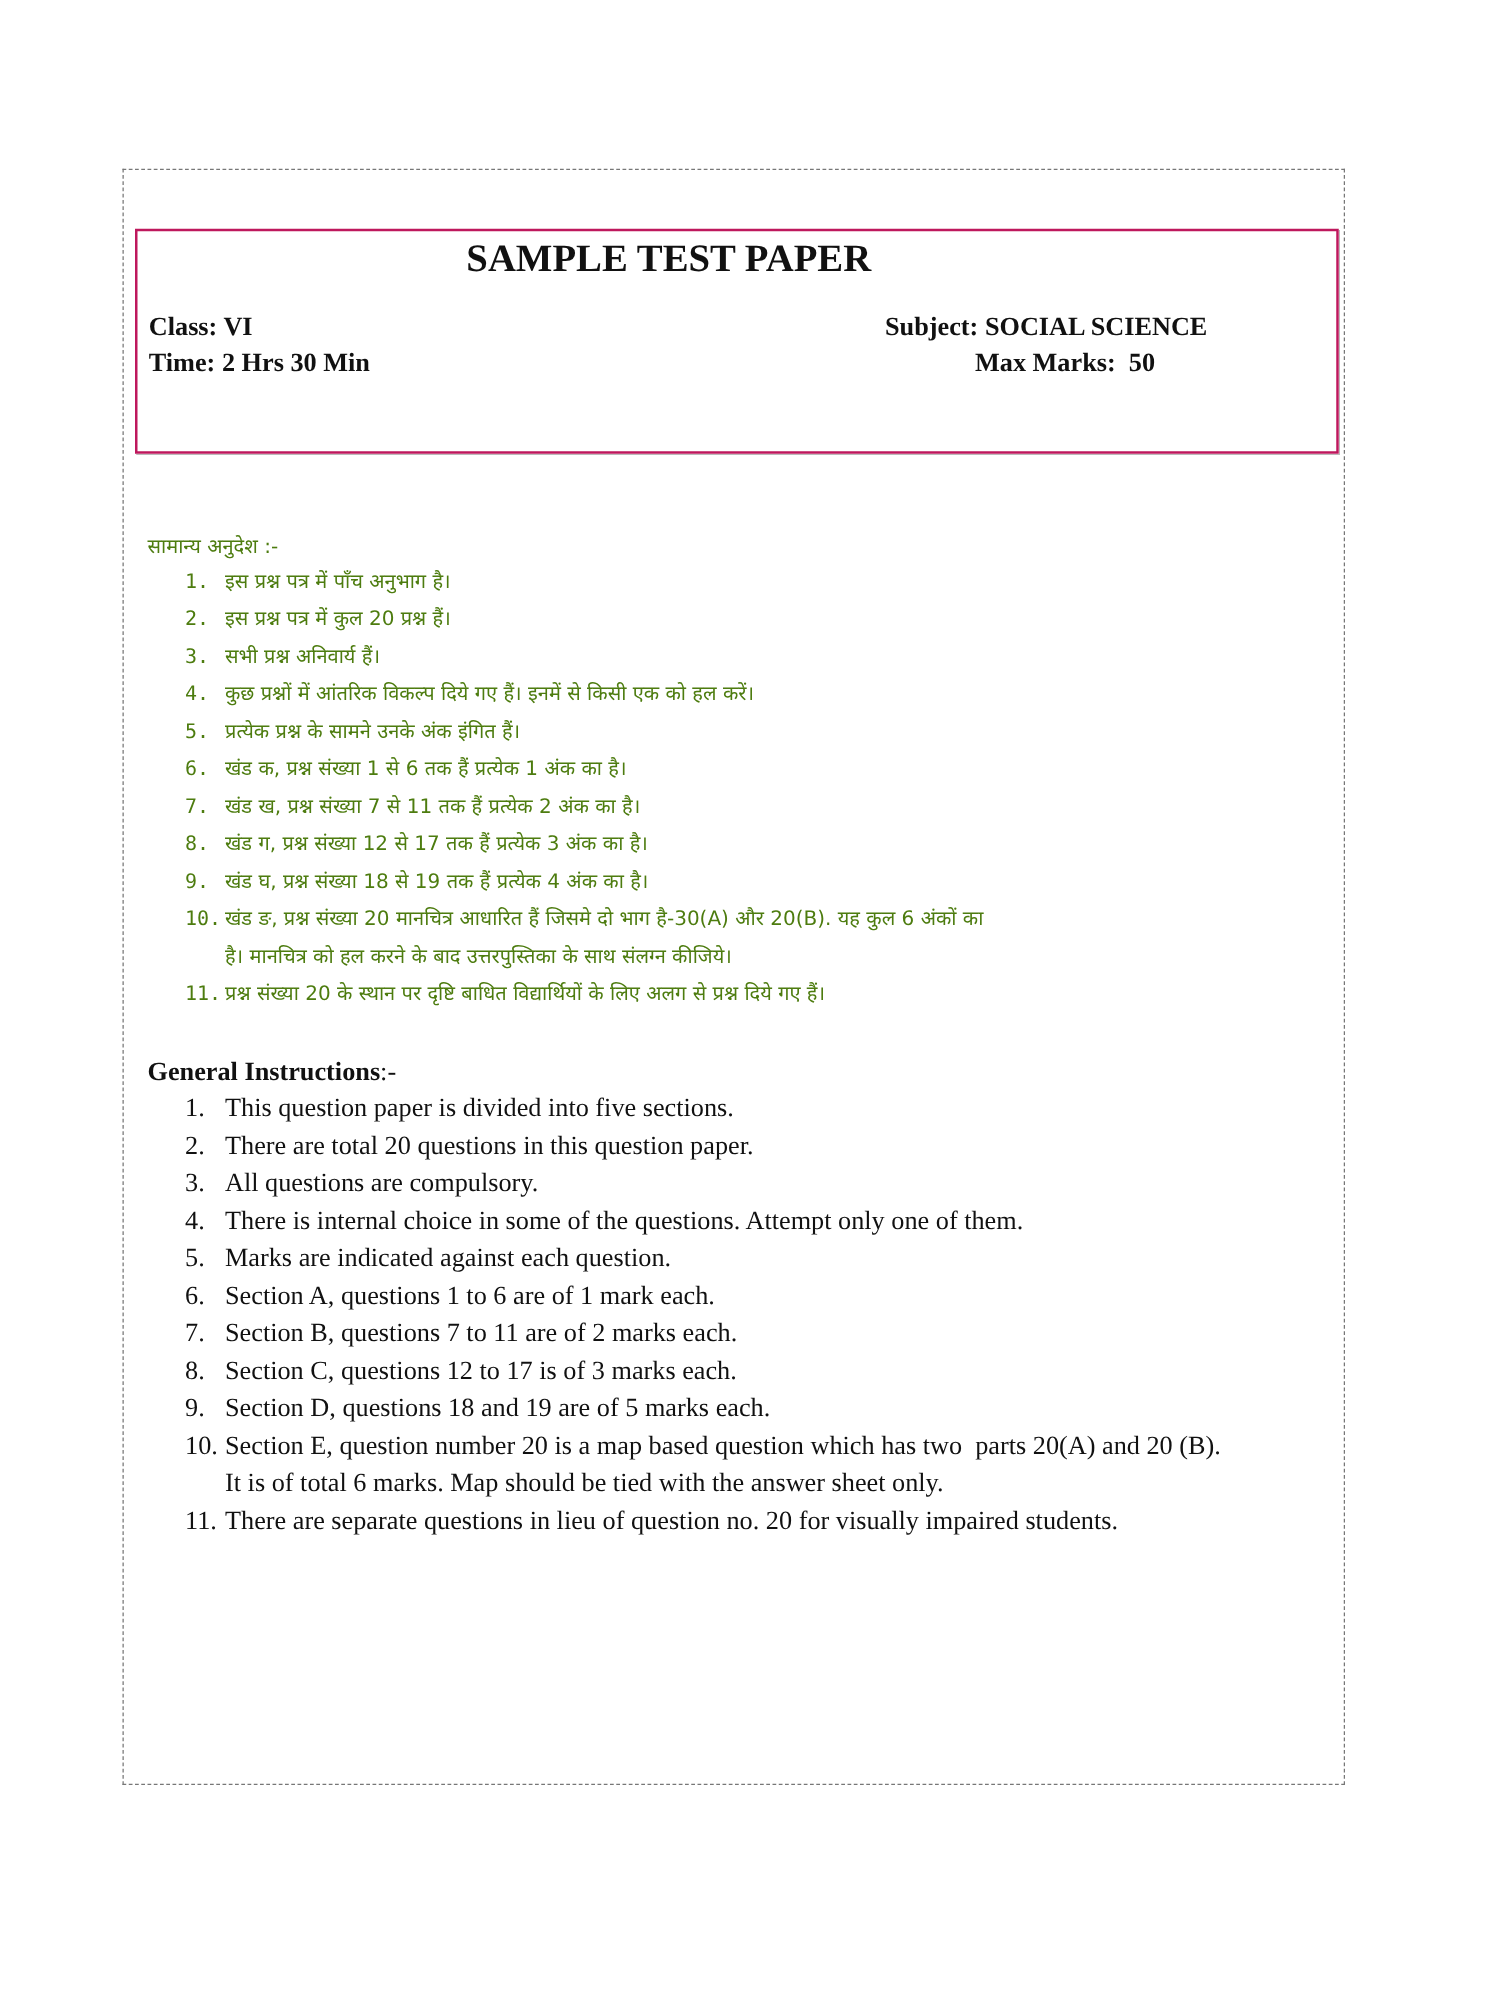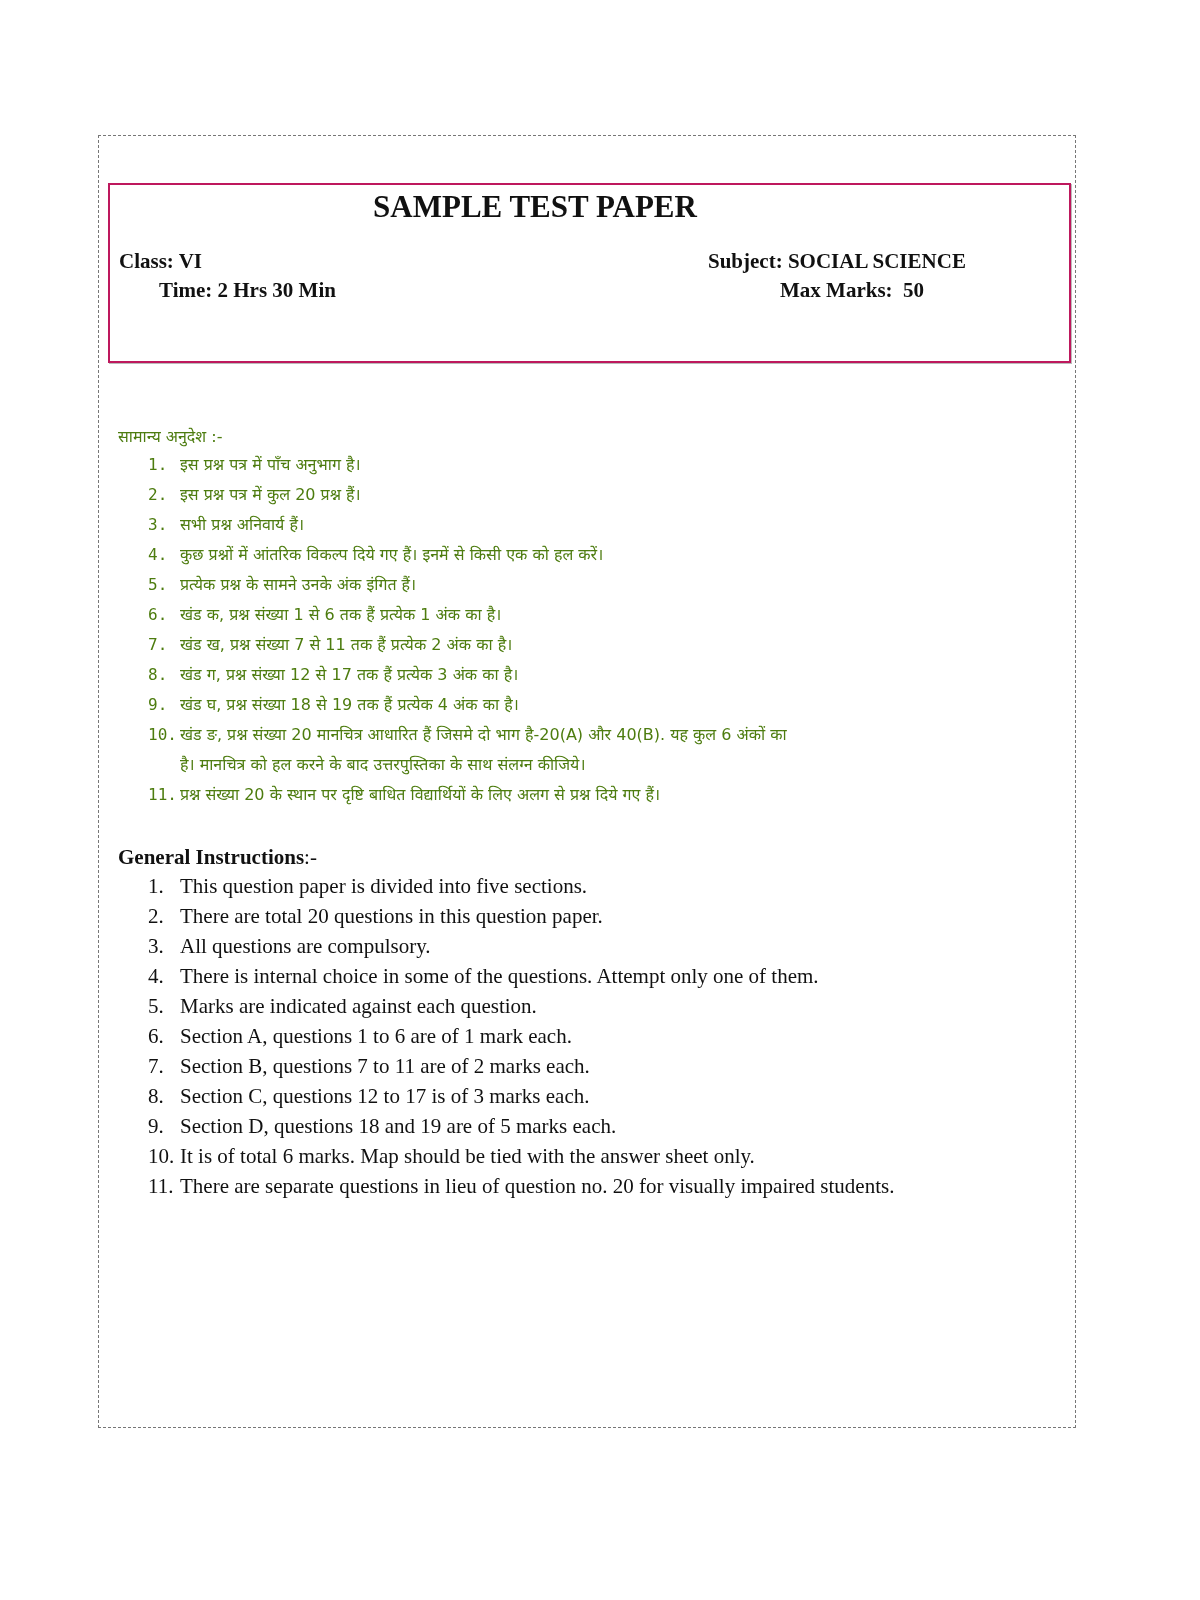--- a/index.html
+++ b/index.html
@@ -28,49 +28,49 @@
   </style>
 </head>
 <body>
 
 <div class="outer"></div>
 
 <div class="header-box">
   <div class="title">SAMPLE TEST PAPER</div>
   <div class="meta" style="left:9px; top:64px;">Class: VI</div>
   <div class="meta" style="left:598px; top:64px;">Subject: SOCIAL SCIENCE</div>
-  <div class="meta" style="left:9px; top:93px;margin-left:40px;">Time: 2 Hrs 30 Min</div>
+  <div class="meta" style="left:9px; top:93px;">Time: 2 Hrs 30 Min</div>
   <div class="meta" style="left:670px; top:93px; white-space:pre;">Max Marks:  50</div>
 </div>
 
 <div class="hindi">
   <div class="head">सामान्य अनुदेश :-</div>
   <ol>
     <li><span class="num">1.</span><span>इस प्रश्न पत्र में पाँच अनुभाग है।</span></li>
     <li><span class="num">2.</span><span>इस प्रश्न पत्र में कुल 20 प्रश्न हैं।</span></li>
     <li><span class="num">3.</span><span>सभी प्रश्न अनिवार्य हैं।</span></li>
     <li><span class="num">4.</span><span>कुछ प्रश्नों में आंतरिक विकल्प दिये गए हैं। इनमें से किसी एक को हल करें।</span></li>
     <li><span class="num">5.</span><span>प्रत्येक प्रश्न के सामने उनके अंक इंगित हैं।</span></li>
     <li><span class="num">6.</span><span>खंड क, प्रश्न संख्या 1 से 6 तक हैं प्रत्येक 1 अंक का है।</span></li>
     <li><span class="num">7.</span><span>खंड ख, प्रश्न संख्या 7 से 11 तक हैं प्रत्येक 2 अंक का है।</span></li>
     <li><span class="num">8.</span><span>खंड ग, प्रश्न संख्या 12 से 17 तक हैं प्रत्येक 3 अंक का है।</span></li>
     <li><span class="num">9.</span><span>खंड घ, प्रश्न संख्या 18 से 19 तक हैं प्रत्येक 4 अंक का है।</span></li>
-    <li><span class="num">10.</span><span>खंड ङ, प्रश्न संख्या 20 मानचित्र आधारित हैं जिसमे दो भाग है-20(A) और 40(B). यह कुल 6 अंकों का</span><span class="cont">है। मानचित्र को हल करने के बाद उत्तरपुस्तिका के साथ संलग्न कीजिये।</span></li>
+    <li><span class="num">10.</span><span>खंड ङ, प्रश्न संख्या 20 मानचित्र आधारित हैं जिसमे दो भाग है-30(A) और 20(B). यह कुल 6 अंकों का</span><span class="cont">है। मानचित्र को हल करने के बाद उत्तरपुस्तिका के साथ संलग्न कीजिये।</span></li>
     <li><span class="num">11.</span><span>प्रश्न संख्या 20 के स्थान पर दृष्टि बाधित विद्यार्थियों के लिए अलग से प्रश्न दिये गए हैं।</span></li>
   </ol>
 </div>
 
 <div class="eng">
   <div class="head"><span>General Instructions</span><span class="suffix">:-</span></div>
   <ol>
     <li><span class="num">1.</span><span>This question paper is divided into five sections.</span></li>
     <li><span class="num">2.</span><span>There are total 20 questions in this question paper.</span></li>
     <li><span class="num">3.</span><span>All questions are compulsory.</span></li>
     <li><span class="num">4.</span><span>There is internal choice in some of the questions. Attempt only one of them.</span></li>
     <li><span class="num">5.</span><span>Marks are indicated against each question.</span></li>
     <li><span class="num">6.</span><span>Section A, questions 1 to 6 are of 1 mark each.</span></li>
     <li><span class="num">7.</span><span>Section B, questions 7 to 11 are of 2 marks each.</span></li>
     <li><span class="num">8.</span><span>Section C, questions 12 to 17 is of 3 marks each.</span></li>
     <li><span class="num">9.</span><span>Section D, questions 18 and 19 are of 5 marks each.</span></li>
-    <li><span class="num">10.</span><span style="display:block;">It is of total 6 marks. Map should be tied with the answer sheet only.</span></li>
+    <li><span class="num">10.</span><span style="white-space:pre;">Section E, question number 20 is a map based question which has two  parts 20(A) and 20 (B).</span><span style="display:block;">It is of total 6 marks. Map should be tied with the answer sheet only.</span></li>
     <li><span class="num">11.</span><span>There are separate questions in lieu of question no. 20 for visually impaired students.</span></li>
   </ol>
 </div>
 
 </body></html>

